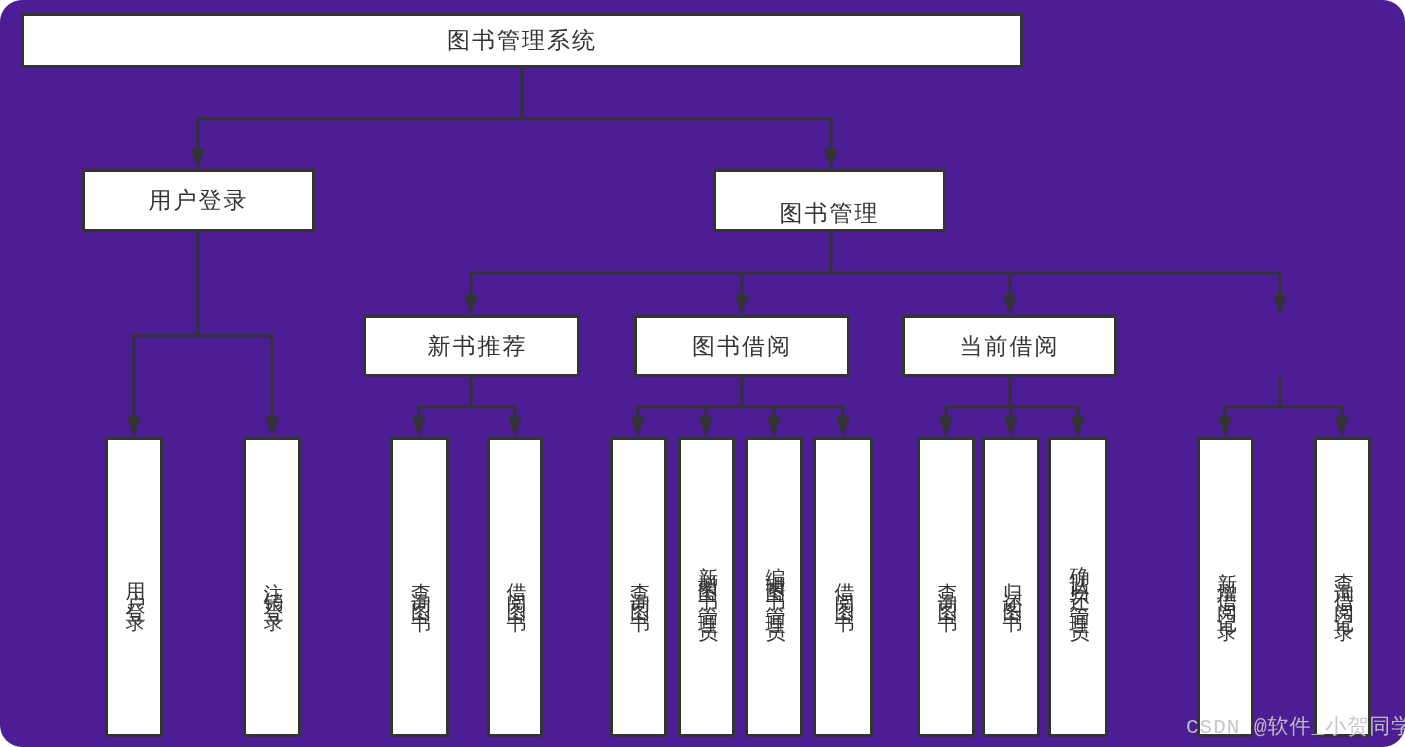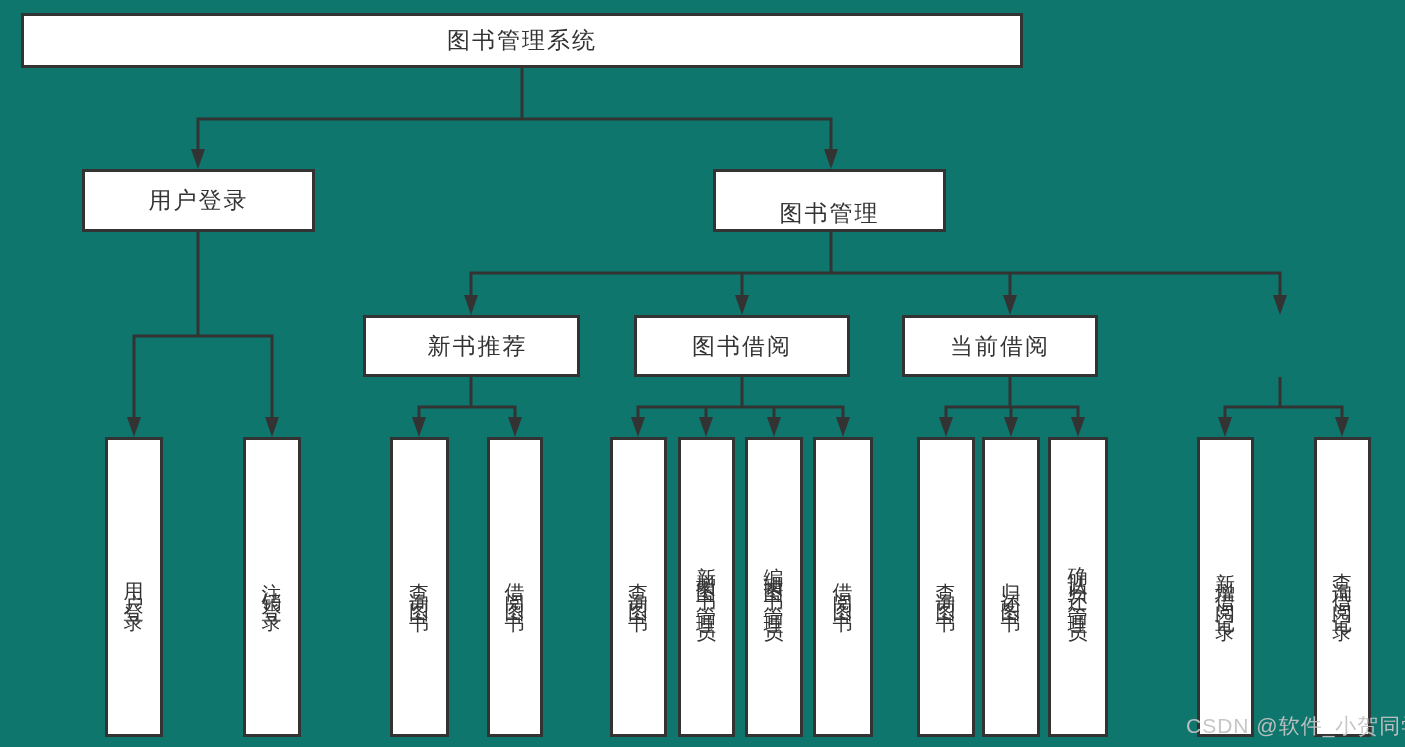--- a/index.html
+++ b/index.html
@@ -1,22 +1,23 @@
 <!DOCTYPE html>
 <html><head>
 <meta charset="utf-8">
 <style>
   html, body { margin: 0; padding: 0; background: #ffffff; }
   .canvas {
     position: relative;
     width: 1405px;
     height: 747px;
-    background: #0f766e;
-    font-family: Liberation Sans, sans-serif;
+    background: #4c1d95;
+    font-family: Liberation Mono, monospace;
     overflow: hidden;
+    border-radius: 22px;
   }
   .connectors { position: absolute; left: 0; top: 0; z-index: 1; }
   .box {
     position: absolute;
     box-sizing: border-box;
     border: 3px solid #333333;
     background: #ffffff;
     display: flex;
     align-items: center;
     justify-content: center;
@@ -102,21 +103,21 @@
   <div class="box" style="left:713px; top:169px; width:233px; height:63px;align-items:flex-end;">
     <span class="hlabel">图书管理</span>
   </div>
 
   <div class="box" style="left:363px; top:315px; width:217px; height:62px;padding-left:12px;">
     <span class="hlabel">新书推荐</span>
   </div>
   <div class="box" style="left:634px; top:315px; width:216px; height:62px;">
     <span class="hlabel">图书借阅</span>
   </div>
-  <div class="box" style="left:902px; top:315px; width:196px; height:62px;">
+  <div class="box" style="left:902px; top:315px; width:215px; height:62px;">
     <span class="hlabel">当前借阅</span>
   </div>
 
   <div class="box leaf" style="left:105px; width:58px;">
     <span class="vlabel">用户登录</span>
   </div>
   <div class="box leaf" style="left:243px; width:58px;">
     <span class="vlabel">注销登录</span>
   </div>
 

